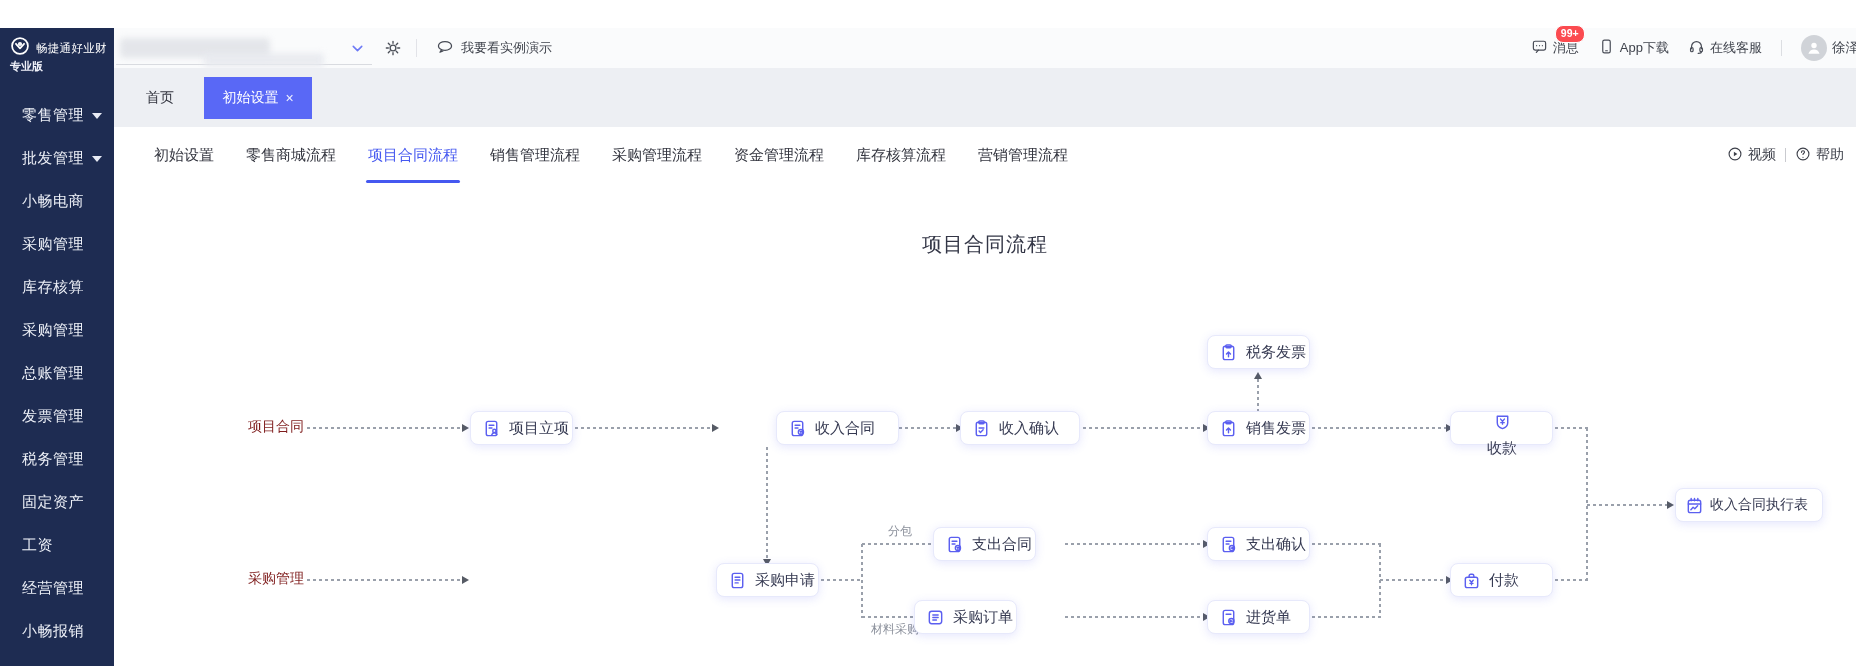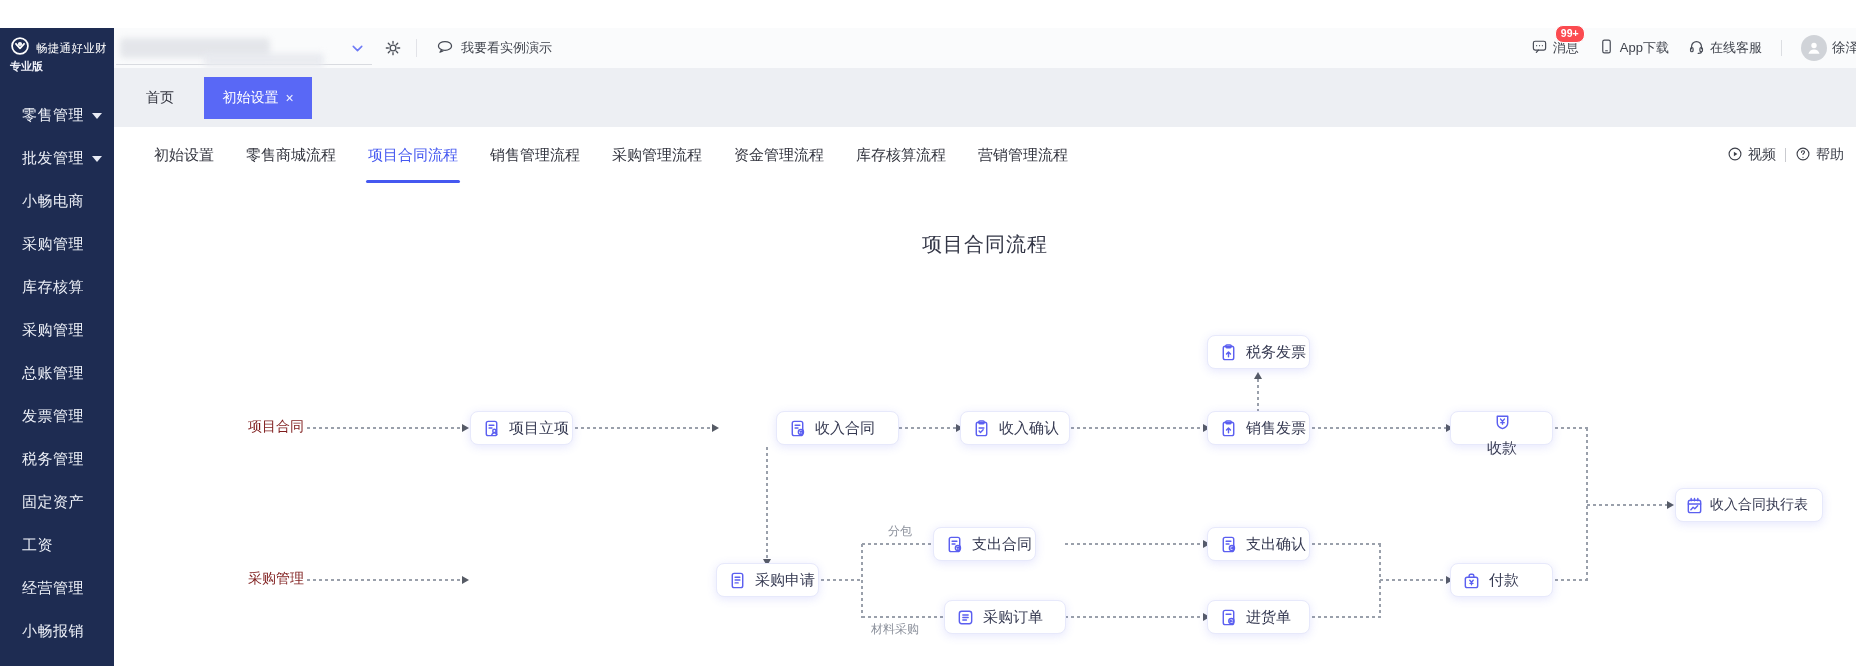--- a/index.html
+++ b/index.html
@@ -300,21 +300,21 @@
           <span class="nicon">
             <svg viewBox="0 0 20 20" width="19" height="19" fill="none" stroke="currentColor" stroke-width="1.5" stroke-linecap="round" stroke-linejoin="round">
               <rect x="4.5" y="2.5" width="11" height="15" rx="2"></rect>
               <path d="M7.5 6.5h5M7.5 9.5h3"></path>
               <circle cx="13.6" cy="13.6" r="2.7"></circle>
               <path d="M12.6 12.6l1 1.2 1-1.2M13.6 13.9v1.4"></path>
             </svg>
           </span>
           <span>收入合同</span>
         </div>
-        <div class="node" style="left: 846px; top: 284px; width: 110px;">
+        <div class="node" style="left: 846px; top: 284px; width: 120px;">
           <span class="nicon">
             <svg viewBox="0 0 20 20" width="19" height="19" fill="none" stroke="currentColor" stroke-width="1.5" stroke-linecap="round" stroke-linejoin="round">
               <rect x="4.5" y="3.5" width="11" height="14" rx="2"></rect>
               <rect x="7.2" y="2" width="5.6" height="3" rx="1"></rect>
               <path d="M7.5 9.5h5M7.5 12.7l1.4 1.4 2.8-2.8"></path>
             </svg>
           </span>
           <span>收入确认</span>
         </div>
         <div class="node" style="left: 1093px; top: 284px; width: 103px;">
@@ -380,21 +380,21 @@
           <span class="nicon">
             <svg viewBox="0 0 20 20" width="19" height="19" fill="none" stroke="currentColor" stroke-width="1.5" stroke-linecap="round" stroke-linejoin="round">
               <rect x="4.5" y="2.5" width="11" height="15" rx="2"></rect>
               <path d="M7.5 6.5h5M7.5 9.5h3"></path>
               <circle cx="13.6" cy="13.8" r="2.7"></circle>
               <path d="M12.4 13.8h2.3M13.9 13l.9.8-.9.8"></path>
             </svg>
           </span>
           <span>支出确认</span>
         </div>
-        <div class="node" style="left: 830px; top: 473px; width: 122px;">
+        <div class="node" style="left: 800px; top: 473px; width: 103px;">
           <span class="nicon">
             <svg viewBox="0 0 20 20" width="19" height="19" fill="none" stroke="currentColor" stroke-width="1.5" stroke-linecap="round" stroke-linejoin="round">
               <rect x="3.5" y="3.5" width="13" height="13" rx="2.5"></rect>
               <path d="M7.2 7.3h5.6M7.2 10h5.6M7.2 12.7h3.8"></path>
             </svg>
           </span>
           <span>采购订单</span>
         </div>
         <div class="node" style="left: 1093px; top: 473px; width: 103px;">
           <span class="nicon">

